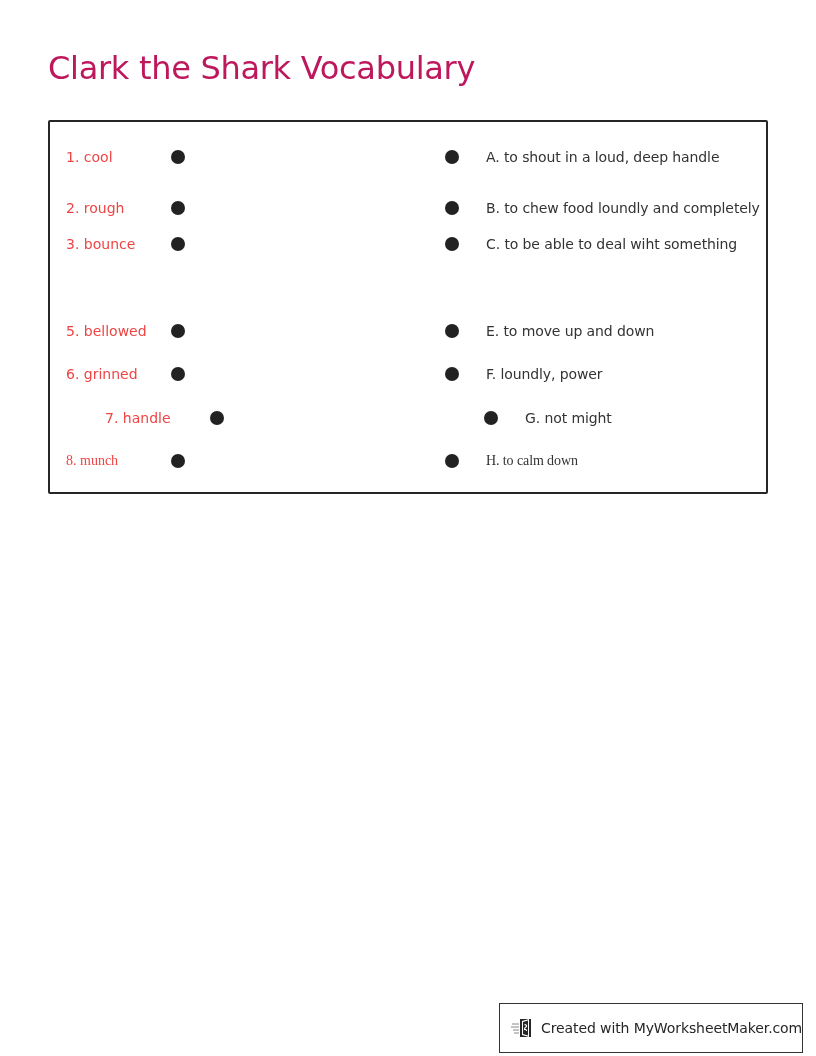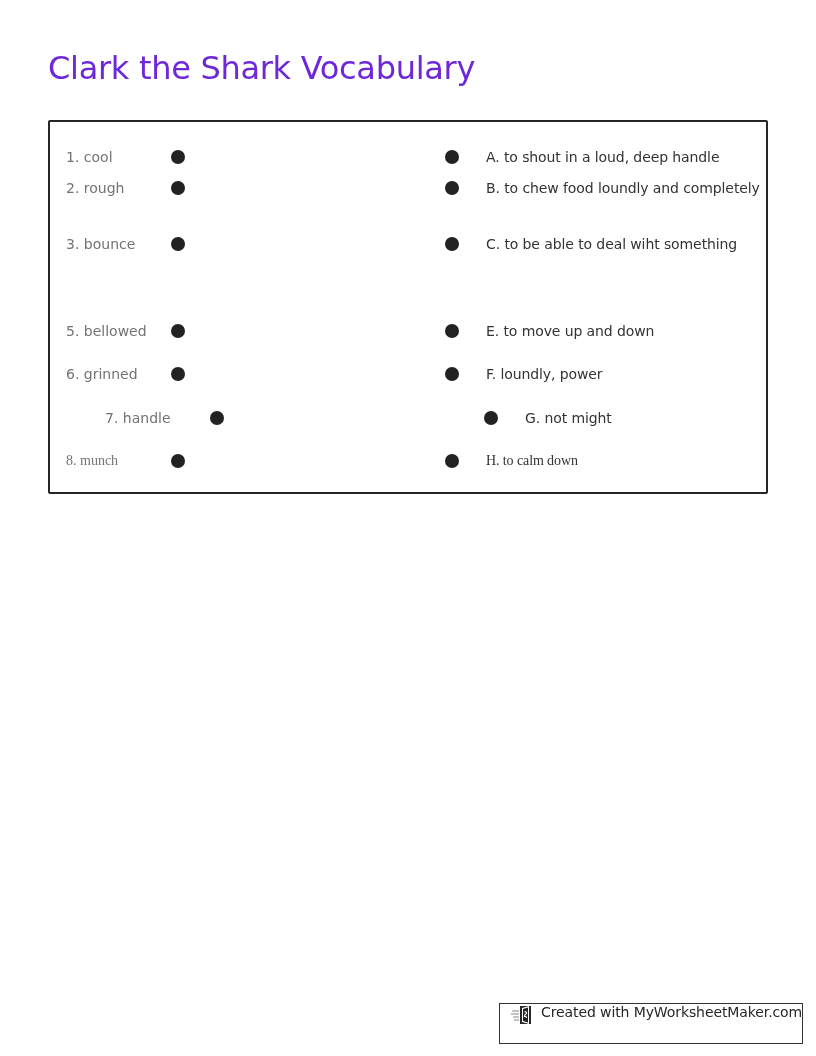--- a/index.html
+++ b/index.html
@@ -16,21 +16,21 @@
       color: #2a2a2a;
     }
     .page-title {
       position: absolute;
       left: 48px;
       top: 47px;
       margin: 0;
       font-size: 32px;
       font-weight: normal;
       letter-spacing: -0.3px;
-      color: #6d28d9;
+      color: #be185d;
       line-height: 42px;
       white-space: nowrap;
     }
     .match-box {
       position: absolute;
       left: 48px;
       top: 120px;
       width: 716px;
       height: 370px;
       border: 2px solid #262626;
@@ -41,21 +41,21 @@
       left: 0;
       width: 100%;
       height: 20px;
     }
     .term {
       position: absolute;
       left: 16px;
       top: 0;
       font-size: 14px;
       line-height: 20px;
-      color: #737373;
+      color: #ef4444;
       white-space: nowrap;
     }
     .dot {
       position: absolute;
       top: 3px;
       width: 14px;
       height: 14px;
       border-radius: 50%;
       background: #222222;
     }
@@ -69,25 +69,25 @@
       line-height: 20px;
       color: #333333;
       white-space: nowrap;
       letter-spacing: -0.1px;
     }
     .footer-badge {
       position: absolute;
       left: 499px;
       top: 1003px;
       width: 304px;
-      height: 41px;
+      height: 50px;
       border: 1.5px solid #333333;
       box-sizing: border-box;
       display: flex;
-      align-items: flex-start;
+      align-items: center;
       padding-left: 11px;
     }
     .footer-icon {
       width: 24px;
       height: 22px;
       margin-right: 6px;
       display: inline-block;
     }
     .footer-text {
       font-size: 14px;
@@ -103,21 +103,21 @@
 
 <div class="match-box">
 
   <div class="row" style="top:25px;">
     <span class="term">1. cool</span>
     <span class="dot left"></span>
     <span class="dot right"></span>
     <span class="definition">A. to shout in a loud, deep handle</span>
   </div>
 
-  <div class="row" style="top:56px;">
+  <div class="row" style="top:76px;">
     <span class="term">2. rough</span>
     <span class="dot left"></span>
     <span class="dot right"></span>
     <span class="definition">B. to chew food loundly and completely</span>
   </div>
 
   <div class="row" style="top:112px;">
     <span class="term">3. bounce</span>
     <span class="dot left"></span>
     <span class="dot right"></span>

